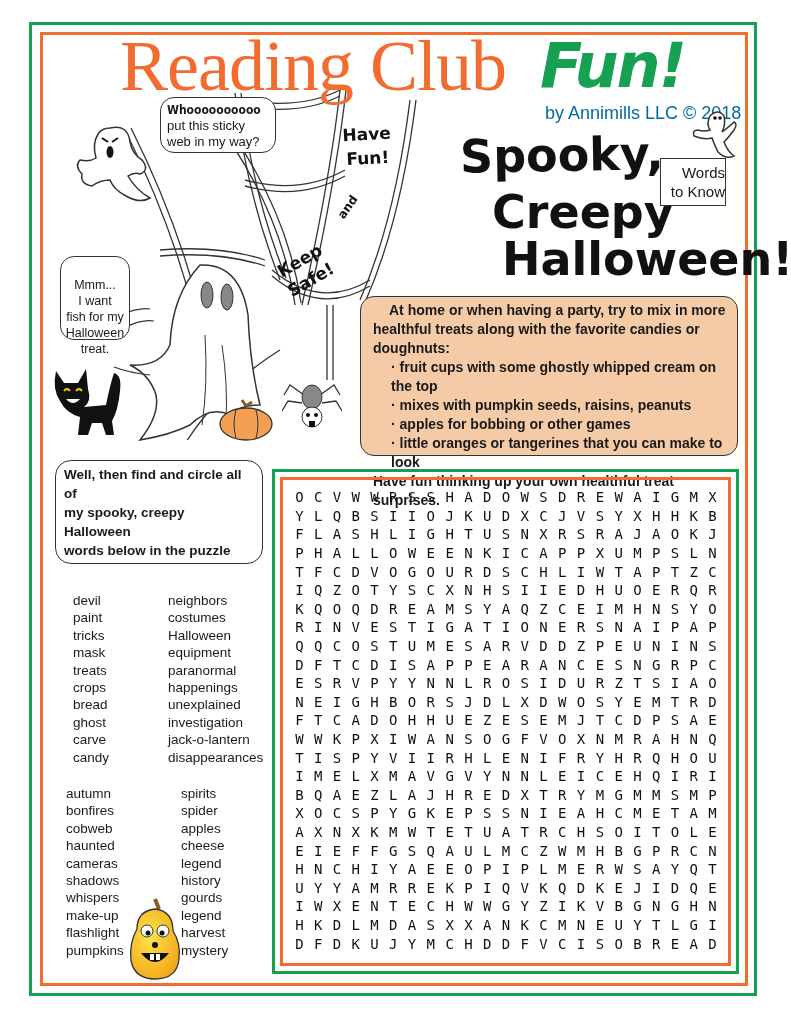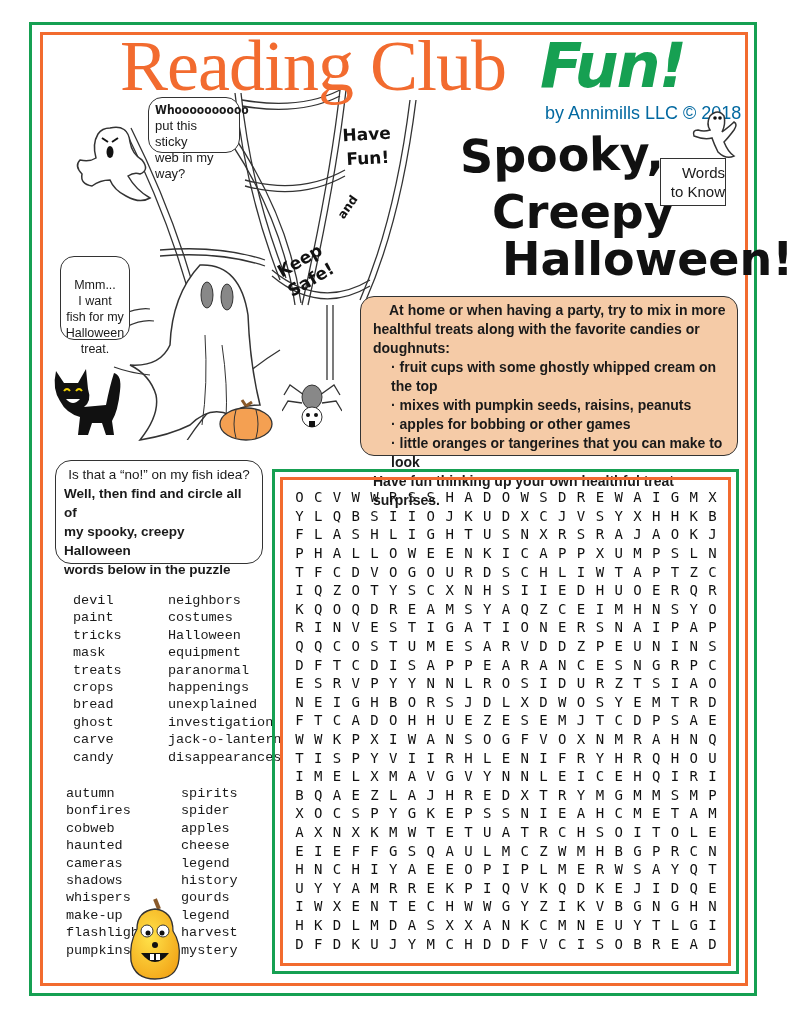--- a/index.html
+++ b/index.html
@@ -20,39 +20,39 @@
   .spooky { font-family:"DejaVu Sans", sans-serif; font-weight:bold; color:#111; white-space:nowrap; }
   .spooky1 { left:460px; top:128px; font-size:46px; transform:rotate(-1deg); }
   .spooky2 { left:492px; top:185px; font-size:46px; }
   .spooky3 { left:502px; top:232px; font-size:46px; }
 
   .wtk { left:660px; top:158px; width:66px; height:48px; border:1.5px solid #333;
          background:#fff; font-size:15px; text-align:right; line-height:19px;
          display:flex; flex-direction:column; justify-content:center; box-sizing:border-box;}
 
   .bubble { border:1.6px solid #333; border-radius:14px; background:#fff; box-sizing:border-box; }
-  .bubble-ghost { left:148px; top:97px; width:92px; height:56px; font-size:13px; line-height:16px; padding:4px 6px; }
+  .bubble-ghost { left:160px; top:97px; width:116px; height:56px; font-size:13px; line-height:16px; padding:4px 6px; }
   .bubble-ghost b { font-family:"DejaVu Sans Condensed","DejaVu Sans", sans-serif; font-size:12px; }
   .bubble-cat { left:60px; top:256px; width:70px; height:84px; font-size:12.5px; line-height:16px;
          text-align:center; padding:20px 2px; }
   .bubble-fish { left:55px; top:460px; width:208px; height:104px; font-size:13.5px; line-height:19px;
          padding:4px 8px; border-radius:16px; }
   .bubble-fish .n { text-align:center; font-weight:normal; }
   .bubble-fish .b { font-weight:bold; }
 
   .web-text { font-family:"DejaVu Sans", sans-serif; font-weight:bold; color:#111; }
   .tips { left:360px; top:296px; width:378px; height:160px; background:#f5cba7;
          border:1.8px solid #333; border-radius:14px; box-sizing:border-box;
          font-size:14px; font-weight:bold; line-height:19px; padding:4px 8px 0 12px; }
   .tips .l1 { padding-left:16px; }
   .tips .bul { padding-left:18px; }
   .tips .cont { padding-left:30px; }
 
   .words { font-size:13.5px; line-height:17.4px; color:#1a1a1a; }
-  .words div { white-space:nowrap;font-family:Liberation Mono, monospace; }
+  .words div { white-space:nowrap; }
 
   .pz-green { left:272px; top:469px; width:467px; height:505px; border:3px solid #16a052; box-sizing:border-box; }
   .pz-orange { left:280px; top:477px; width:451px; height:489px; border:3px solid #f26b2f; box-sizing:border-box; }
   .grid { left:290px; top:488px; width:432px; }
   .grid-row { display:flex; justify-content:space-between; height:18.6px; align-items:center; }
   .grid-row span { font-family:"DejaVu Sans Mono", monospace; font-size:14px; width:18.7px; text-align:center; color:#111; }
 </style>
 </head>
 <body>
 
@@ -171,21 +171,20 @@
   <div class="l1">At home or when having a party, try to mix in more</div>
   <div>healthful treats along with the favorite candies or doughnuts:</div>
   <div class="bul">· fruit cups with some ghostly whipped cream on the top</div>
   <div class="bul">· mixes with pumpkin seeds, raisins, peanuts</div>
   <div class="bul">· apples for bobbing or other games</div>
   <div class="bul">· little oranges or tangerines that you can make to look</div>
   <div>Have fun thinking up your own healthful treat surprises.</div>
 </div>
 
 <div class="abs bubble bubble-fish">
-  <div class="n">Is that a “no!” on my fish idea?</div>
   <div class="b">Well, then find and circle all of</div>
   <div class="b">my spooky, creepy Halloween</div>
   <div class="b">words below in the puzzle</div>
 </div>
 
 <div class="abs words" style="left:73px;top:592px" id="wl-g1c1">
     <div>devil</div>
     <div>paint</div>
     <div>tricks</div>
     <div>mask</div>

